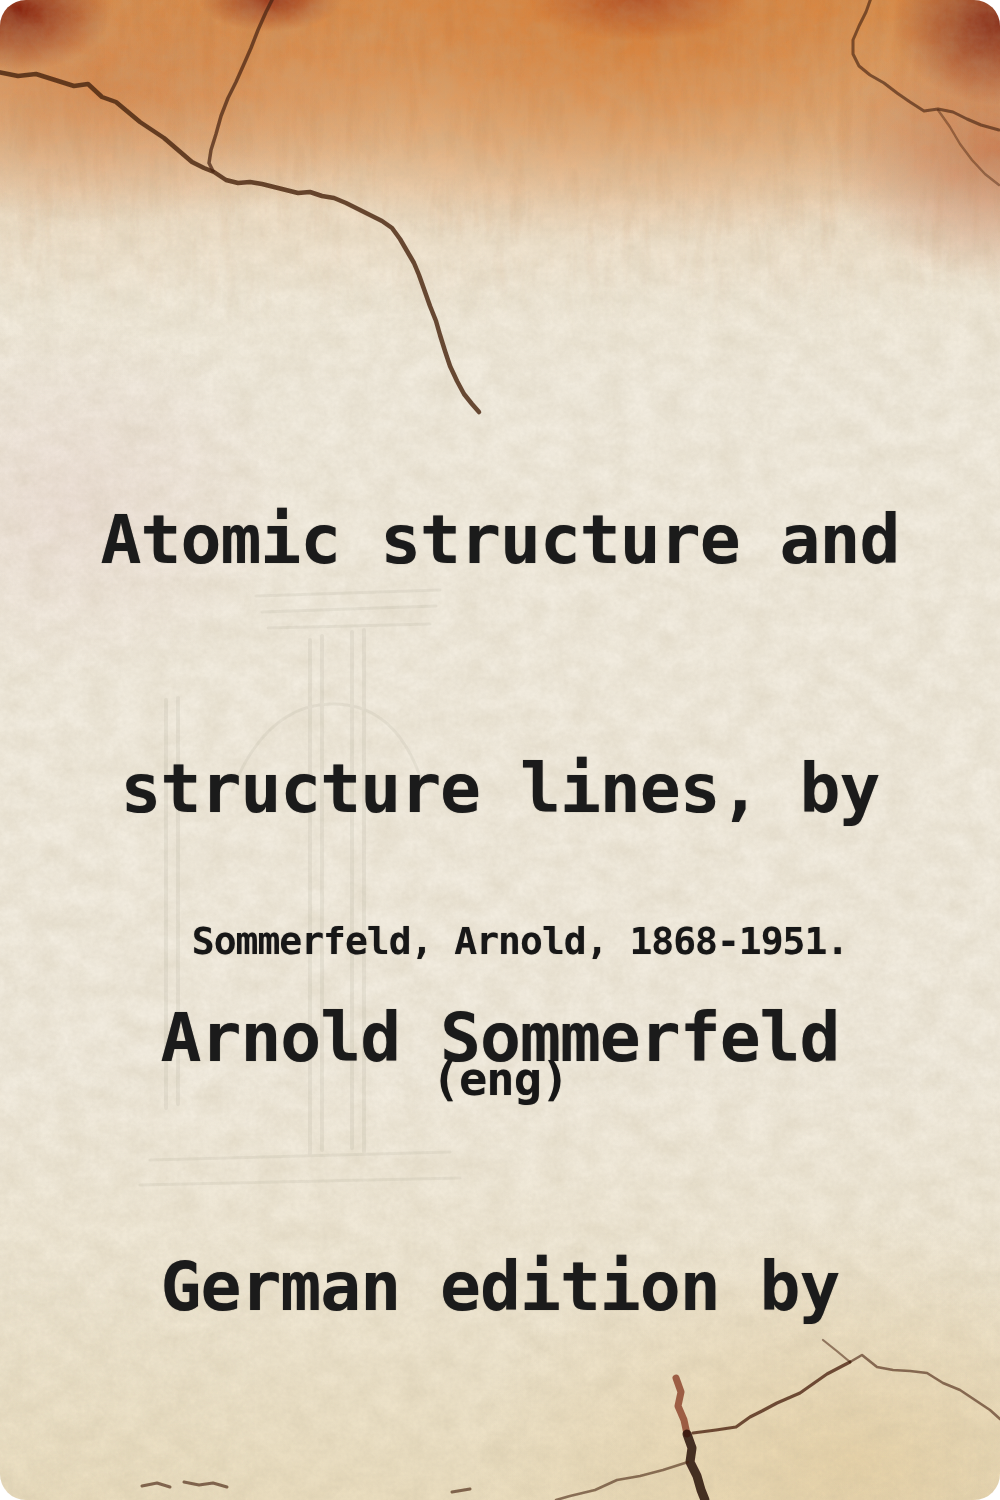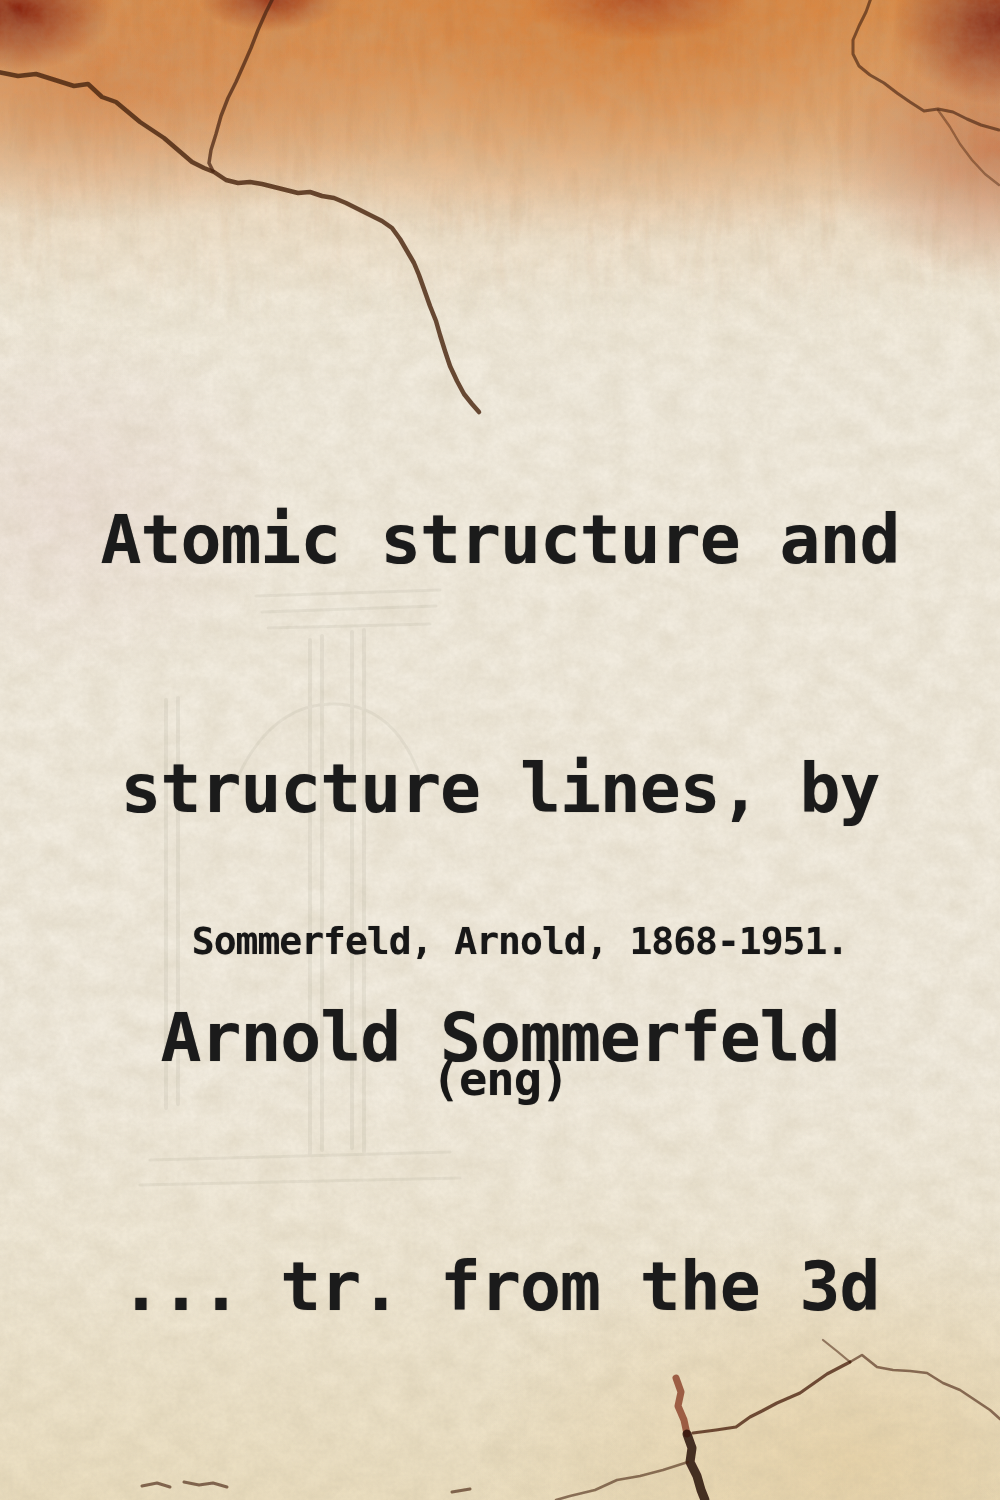--- a/index.html
+++ b/index.html
@@ -15,20 +15,21 @@
       radial-gradient(ellipse 150px 115px at 1000px 22px,rgba(120,20,8,.88), rgba(120,20,8,0) 72%),
       radial-gradient(ellipse 230px 170px at 1000px 155px,rgba(178,72,26,.55),rgba(178,72,26,0) 75%),
       radial-gradient(ellipse 720px 265px at 620px 35px, rgba(213,121,48,.82),rgba(213,121,48,0) 78%),
       radial-gradient(ellipse 430px 185px at 110px 85px, rgba(206,110,44,.62),rgba(206,110,44,0) 75%),
       linear-gradient(180deg, rgba(216,132,58,.85) 0px, rgba(224,158,92,.55) 120px,
                               rgba(232,190,140,.30) 210px, rgba(238,220,185,.12) 300px,
                               rgba(240,230,205,0) 385px),
       radial-gradient(ellipse 320px 260px at 70px 500px, rgba(226,196,196,.28), rgba(226,196,196,0) 70%),
       radial-gradient(ellipse 520px 320px at 860px 1460px, rgba(224,188,122,.34), rgba(224,188,122,0) 75%),
       linear-gradient(0deg, rgba(226,203,148,.42) 0px, rgba(231,214,170,.20) 220px, rgba(235,224,190,0) 430px);
+    border-radius: 26px;
   }
   .texture{position:absolute;left:0;top:0;width:1000px;height:1500px;display:block;}
   .txt{
     position:absolute;left:0;width:1000px;text-align:center;
     font-family:"DejaVu Sans Mono", monospace;
     font-weight:bold;color:#1b1b1b;
     text-shadow:0 0 1px rgba(30,25,20,.45);
     white-space:pre;
   }
   .title{top:332px;font-size:68px;line-height:83px;letter-spacing:-1px;}
@@ -92,21 +93,20 @@
       <path stroke-width="2.6" opacity="0.62" d="M 850,1362 L 862,1355 877,1367 893,1370 910,1371 927,1373 943,1383 960,1390 975,1400 990,1410 1000,1419" stroke="#4a2410"></path>
       <path stroke-width="2.6" opacity="0.6" d="M 688,1462 L 663,1470 640,1476 617,1480 595,1490 570,1496 556,1500" stroke="#4a2410"></path>
       <path stroke-width="3" opacity="0.65" d="M 142,1486 L 157,1483 170,1487 M 184,1482 L 199,1485 213,1483 227,1487 M 452,1492 L 470,1489" stroke="#4a2410"></path>
     </g>
   </svg>
 
   <div class="txt title">
     <div>Atomic structure and</div>
     <div>structure lines, by</div>
     <div>Arnold Sommerfeld</div>
-    <div>... tr. from the 3d</div>
     <div>German edition by</div>
     
   </div>
 
   <div class="txt author">Sommerfeld, Arnold, 1868-1951.</div>
 
   <div class="txt lang">(eng)</div>
 
 </div>
 

